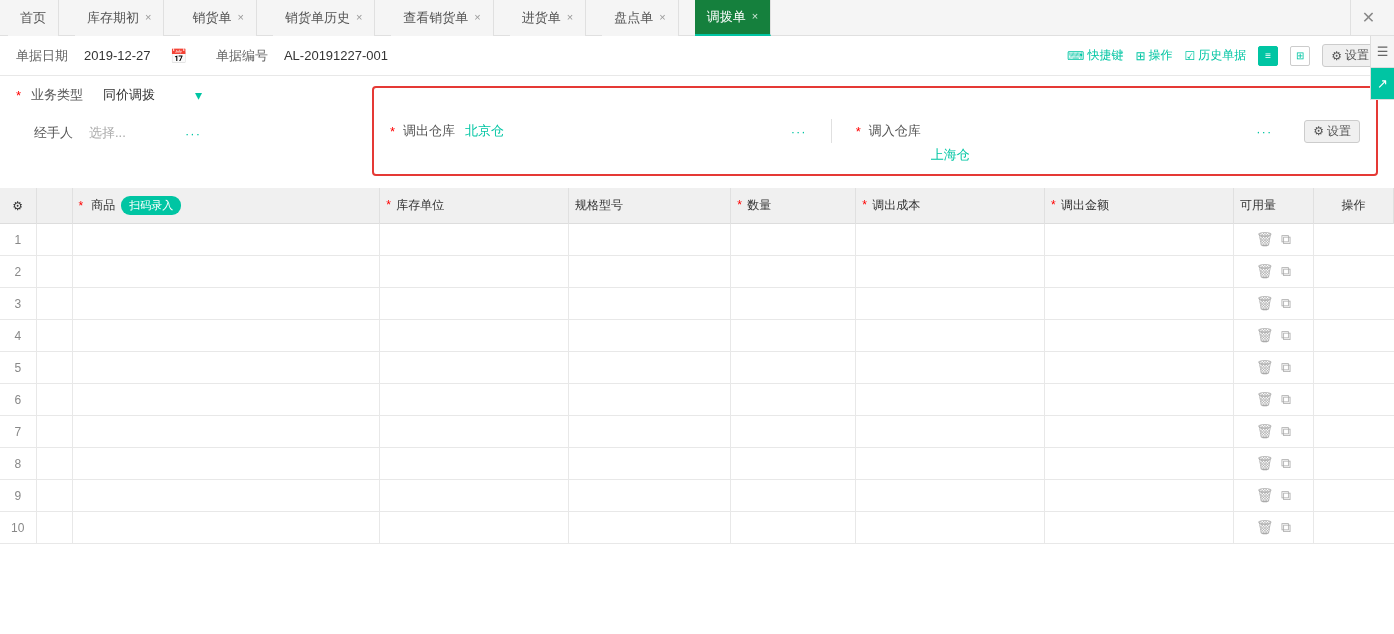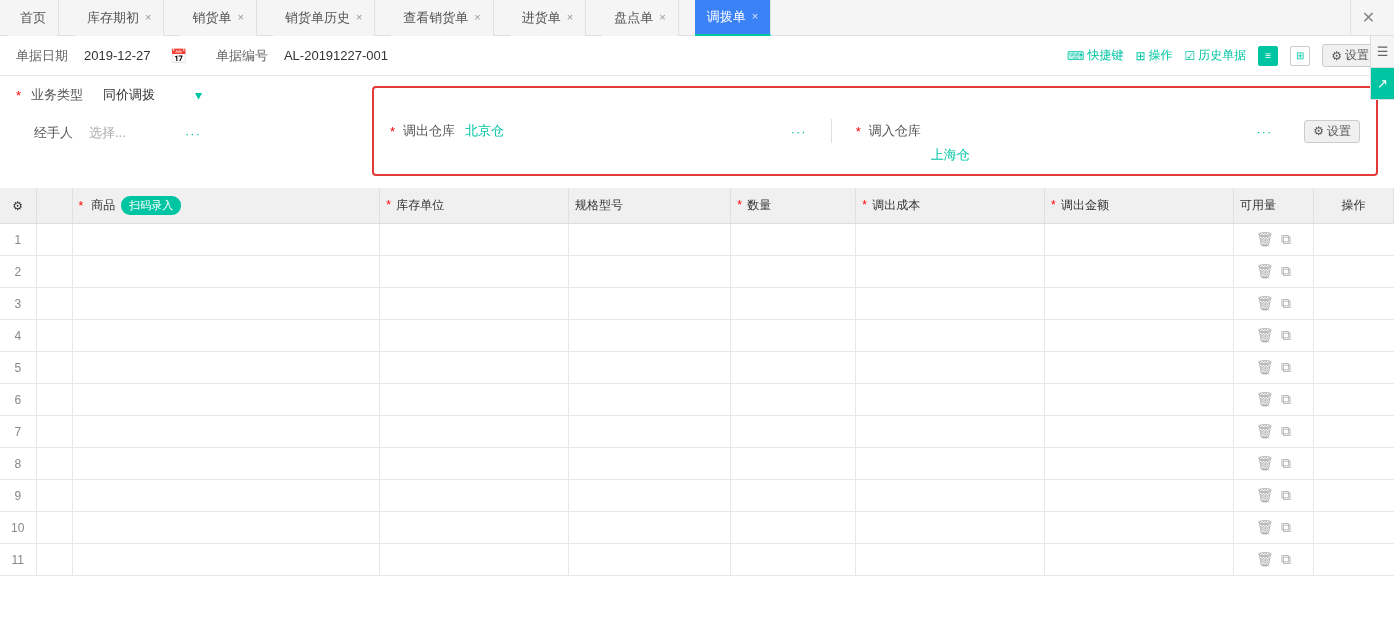--- a/index.html
+++ b/index.html
@@ -21,21 +21,21 @@
       height: 36px;
       font-size: 13px;
       color: #555;
       cursor: pointer;
       border-right: 1px solid #e0e0e0;
       background: #f5f5f5;
       gap: 6px;
       white-space: nowrap;
     }
     .tab-item.active {
-      background: #3b82f6;
+      background: #15803d;
       color: #fff;
       border-bottom: 2px solid #00c5a3;
     }
     .tab-close {
       font-size: 11px;
       color: #999;
       cursor: pointer;
       line-height: 1;
     }
     .tab-item.active .tab-close { color: rgba(255,255,255,0.8); }
@@ -534,34 +534,20 @@
         <td></td>
         <td></td>
         <td></td>
         <td></td>
         <td></td>
         <td class="op-col">
           <span class="op-icon">🗑</span>
           <span class="op-icon">⧉</span>
         </td>
       </tr>
-          <tr>
-        <td class="num-col">11</td>
-        <td></td>
-        <td></td>
-        <td></td>
-        <td></td>
-        <td></td>
-        <td></td>
-        <td></td>
-        <td class="op-col">
-          <span class="op-icon">🗑</span>
-          <span class="op-icon">⧉</span>
-        </td>
-      </tr>
         </tbody>
     </table>
   </div>
 </div>
 
 <div class="right-panel">
   <div class="right-panel-btn">☰</div>
   <div class="right-panel-btn green">↗</div>
 </div>
 

